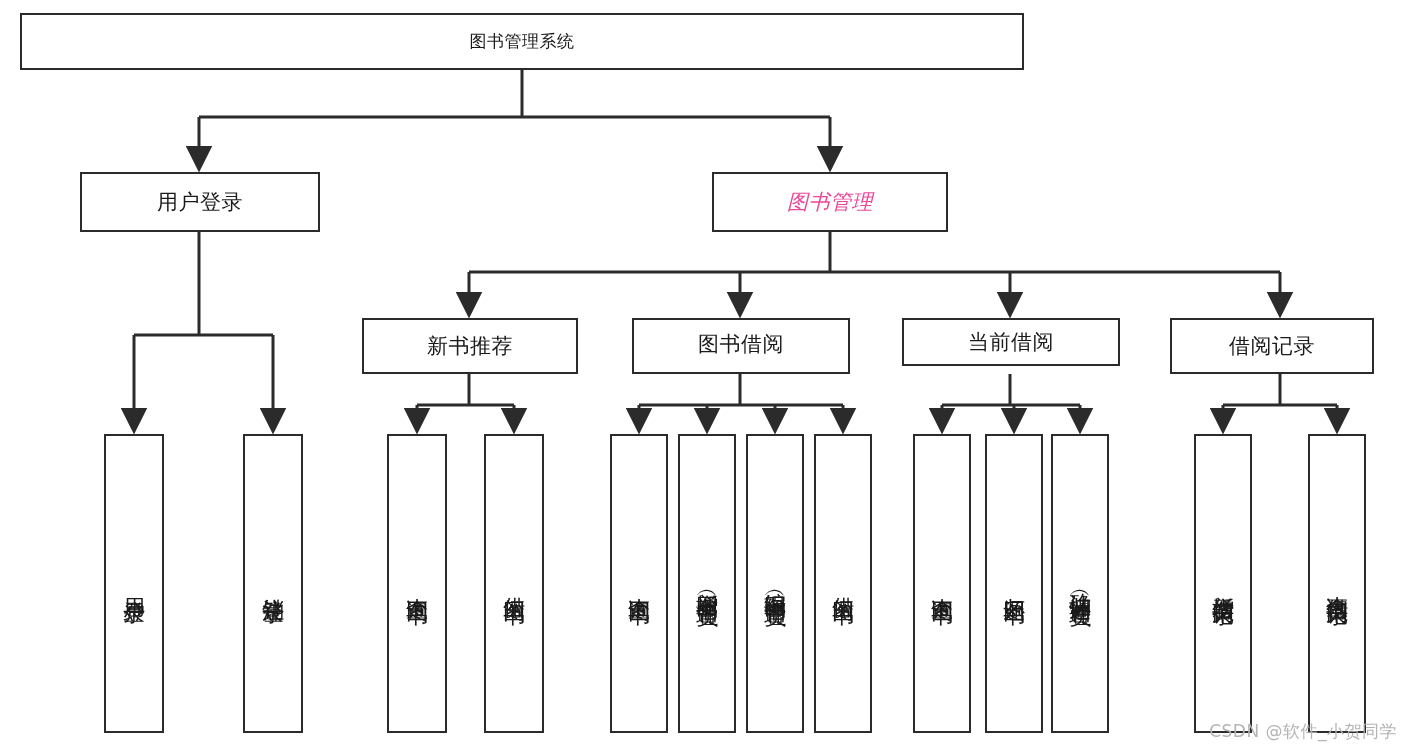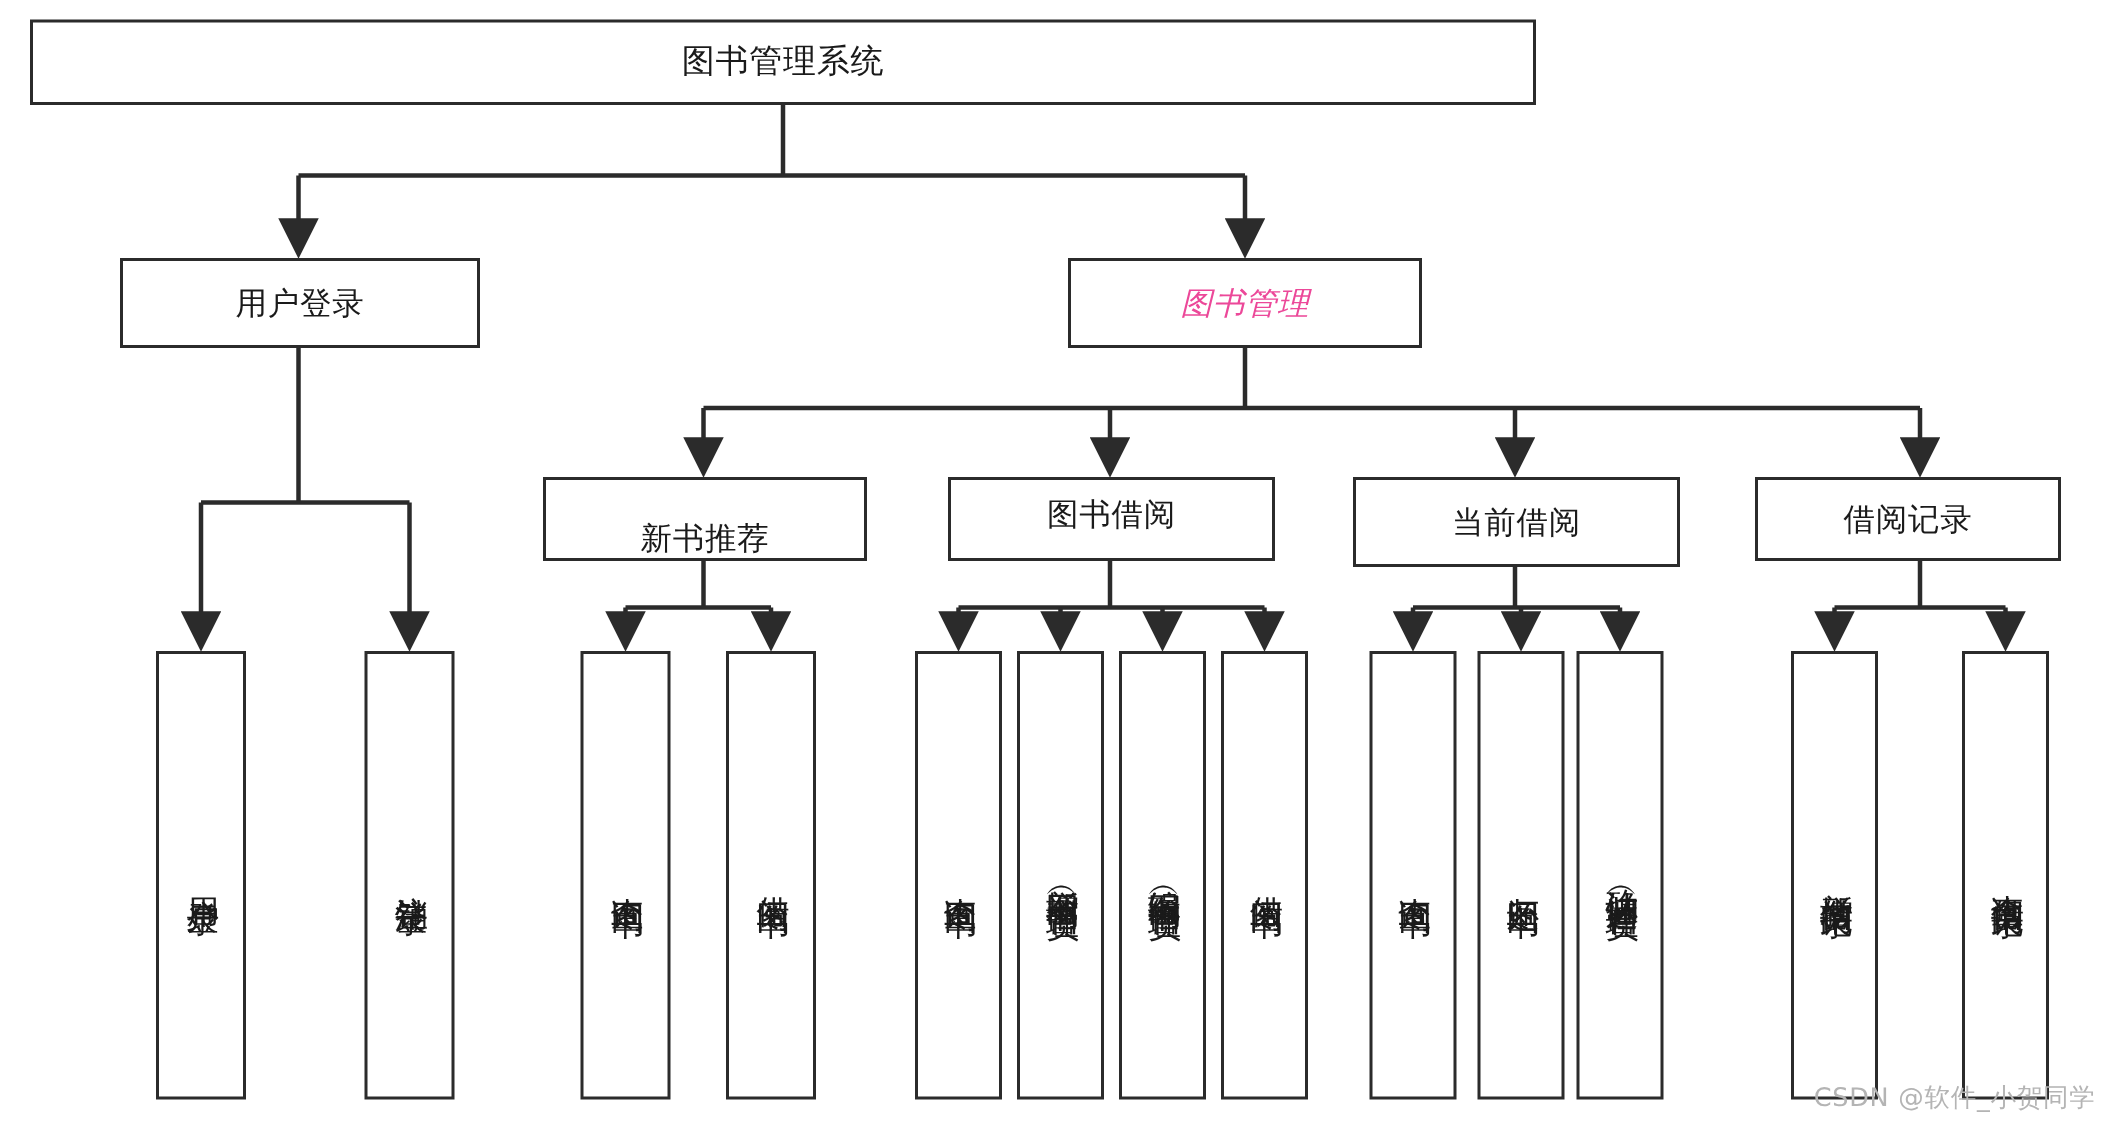--- a/index.html
+++ b/index.html
@@ -41,21 +41,21 @@
     text-align: center;
     line-height: 1.18;
     letter-spacing: 0.5px;
   }
   
   .node.horiz .label {
     font-size: 21px;
     writing-mode: horizontal-tb;
   }
   .node.root .label {
-    font-size: 22px;
+    font-size: 17px;
   }
   
   .node.vert {
     align-items: center;
     justify-content: center;
     padding: 4px 0;
   }
   .node.vert .label {
     writing-mode: vertical-rl;
     text-orientation: upright;
@@ -133,27 +133,27 @@
     <span class="label">图书管理系统</span>
   </div>
 
   <div class="node horiz" style="left: 80px; top: 172px; width: 240px; height: 60px; border-color: rgb(43, 43, 43); background: rgb(255, 255, 255); color: rgb(26, 26, 26);">
     <span class="label">用户登录</span>
   </div>
   <div class="node horiz" style="left: 712px; top: 172px; width: 236px; height: 60px; border-color: rgb(43, 43, 43); background: rgb(255, 255, 255); color: #ec4899; font-style: italic;">
     <span class="label">图书管理</span>
   </div>
 
-  <div class="node horiz" style="left: 362px; top: 318px; width: 216px; height: 56px; border-color: rgb(43, 43, 43); background: rgb(255, 255, 255); color: rgb(26, 26, 26); align-items: flex-end;">
+  <div class="node horiz" style="left: 362px; top: 318px; width: 216px; height: 56px; border-color: rgb(43, 43, 43); background: rgb(255, 255, 255); color: rgb(26, 26, 26);">
     <span class="label">新书推荐</span>
   </div>
   <div class="node horiz" style="left: 632px; top: 318px; width: 218px; height: 56px; border-color: rgb(43, 43, 43); background: rgb(255, 255, 255); color: rgb(26, 26, 26); font-family: Liberation Mono, monospace;">
     <span class="label">图书借阅</span>
   </div>
-  <div class="node horiz" style="left: 902px; top: 318px; width: 218px; height: 60px; border-color: rgb(43, 43, 43); background: rgb(255, 255, 255); color: rgb(26, 26, 26);">
+  <div class="node horiz" style="left: 902px; top: 318px; width: 218px; height: 48px; border-color: rgb(43, 43, 43); background: rgb(255, 255, 255); color: rgb(26, 26, 26);">
     <span class="label">当前借阅</span>
   </div>
   <div class="node horiz" style="left: 1170px; top: 318px; width: 204px; height: 56px; border-color: rgb(43, 43, 43); background: rgb(255, 255, 255); color: rgb(26, 26, 26);">
     <span class="label">借阅记录</span>
   </div>
 
   <div class="node vert" style="left: 104px; top: 434px; width: 60px; height: 299px; border-color: rgb(43, 43, 43); background: rgb(255, 255, 255); color: rgb(26, 26, 26);">
     <span class="label">用户登录</span>
   </div>
   <div class="node vert" style="left: 243px; top: 434px; width: 60px; height: 299px; border-color: rgb(43, 43, 43); background: rgb(255, 255, 255); color: rgb(26, 26, 26);">

